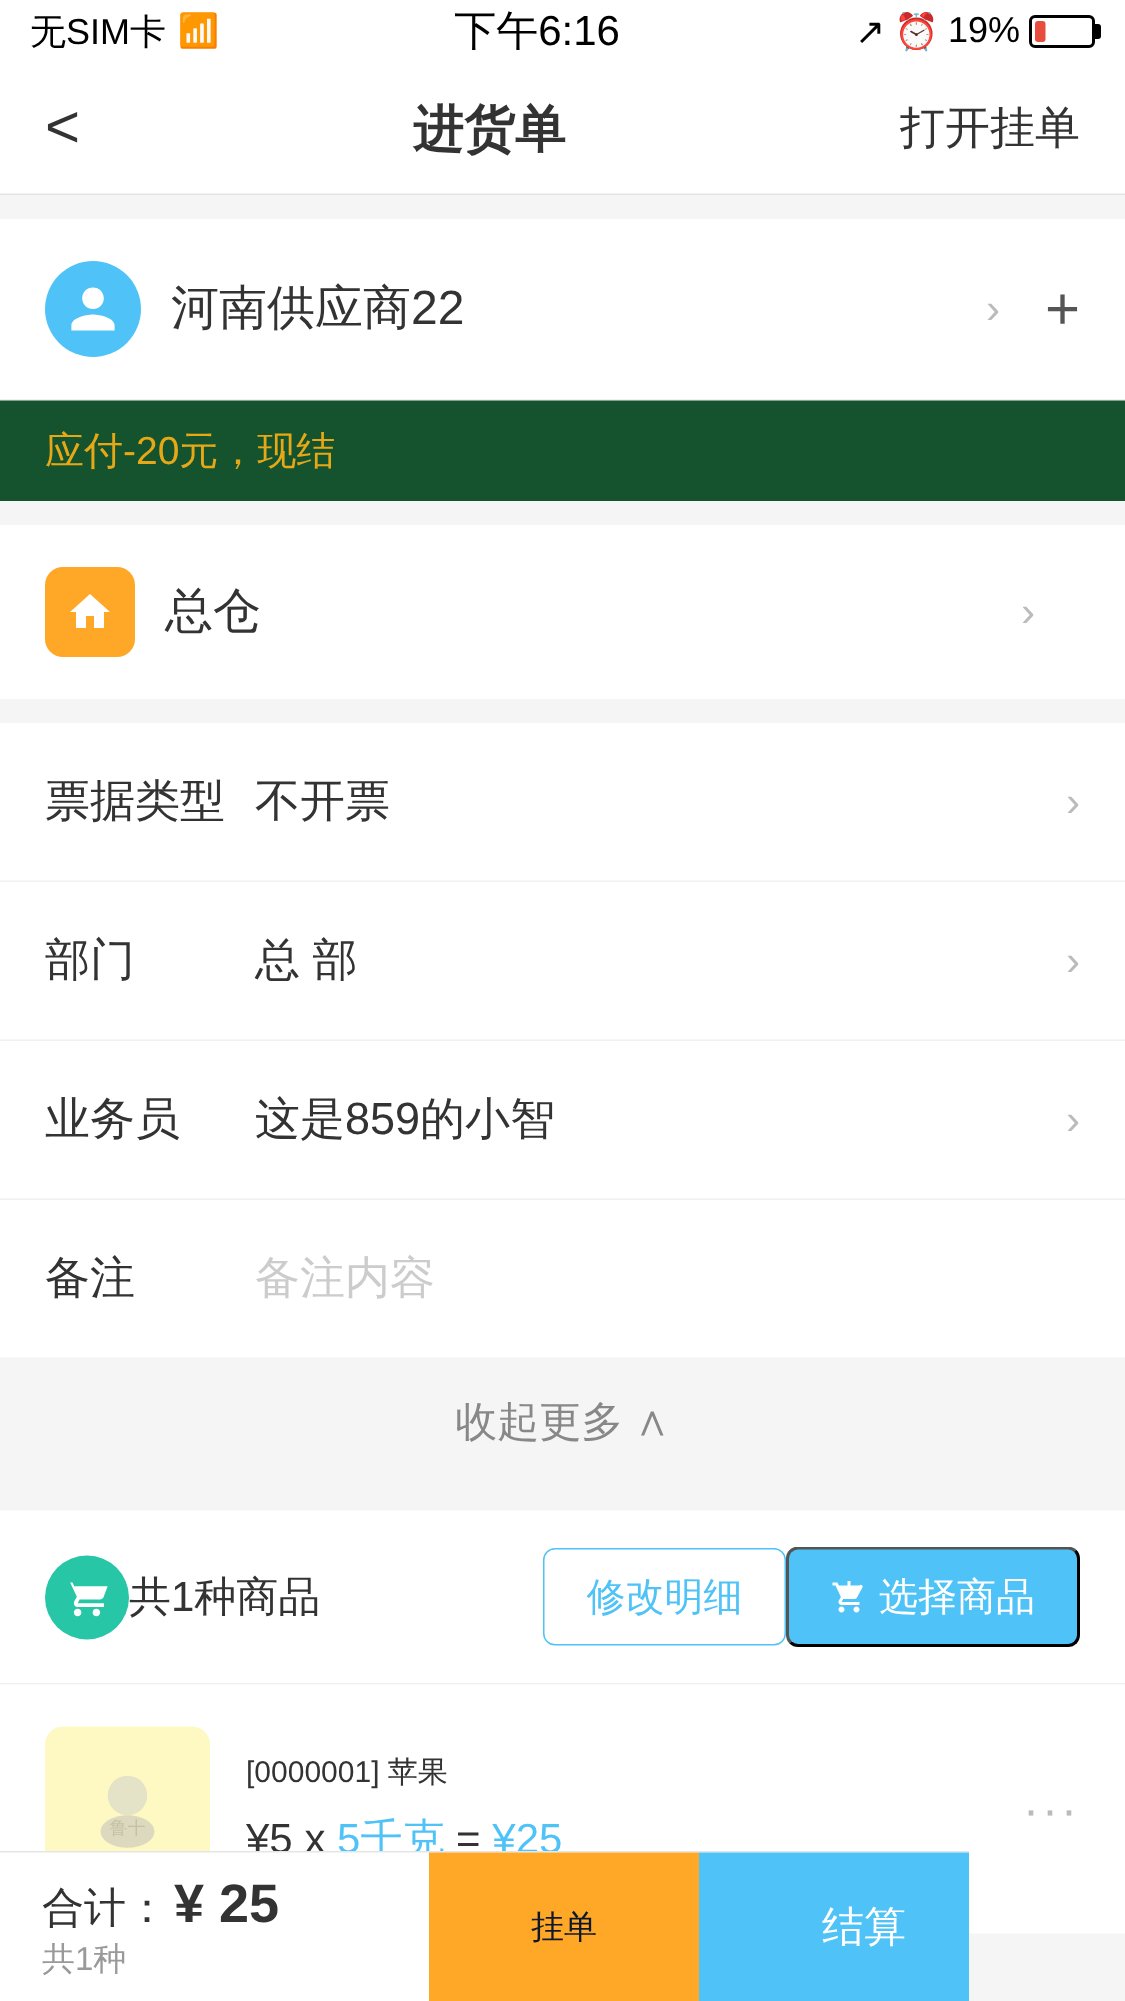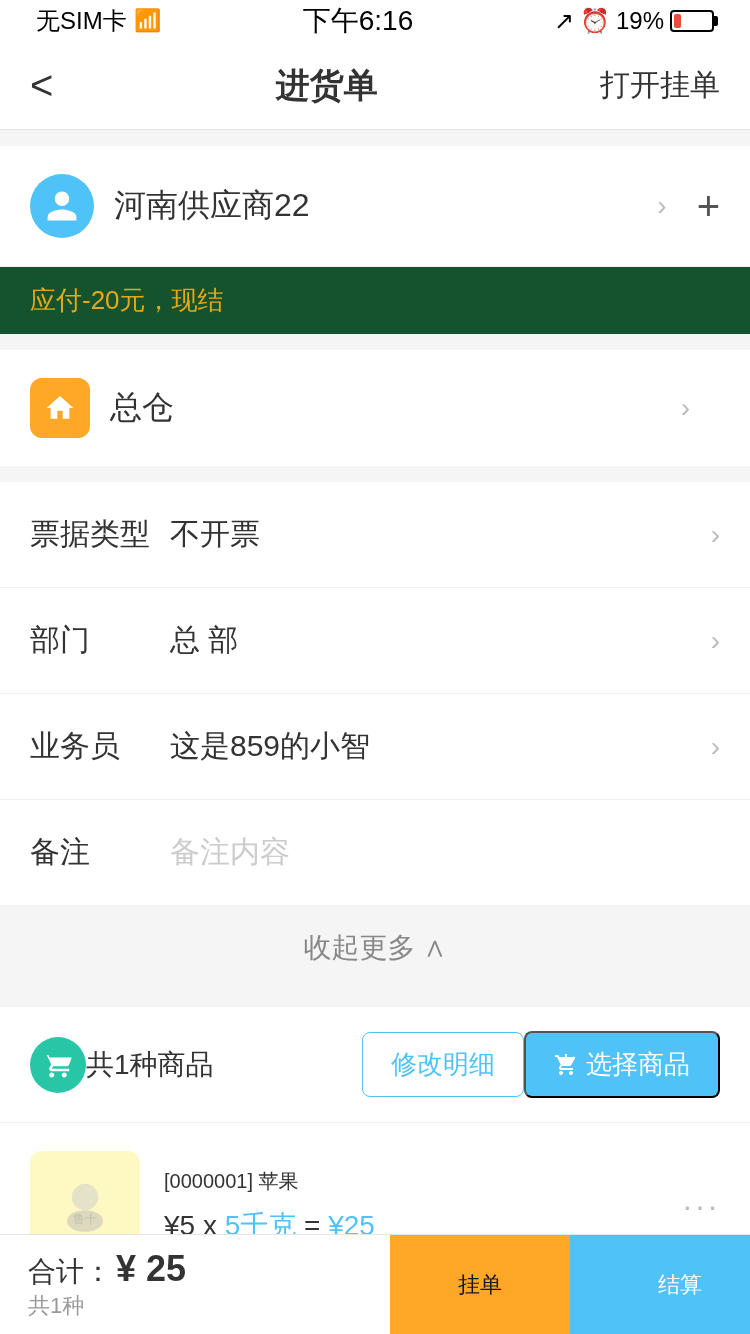--- a/index.html
+++ b/index.html
@@ -13,21 +13,21 @@
       font-size: 30px;
     }
 
     
     .status-bar {
       background: #fff;
       height: 42px;
       display: flex;
       align-items: center;
       justify-content: space-between;
-      padding: 0 36px;
+      padding: 0 20px;
       font-size: 24px;
       color: #000;
     }
     .status-left { display: flex; align-items: center; gap: 8px; }
     .status-center { font-size: 28px; font-weight: 500; }
     .status-right { display: flex; align-items: center; gap: 6px; font-size: 24px; }
     .battery-icon {
       width: 44px; height: 22px; border: 2px solid #000; border-radius: 4px; position: relative; display: inline-flex; align-items: center; padding: 2px;
     }
     .battery-icon::after { content: ''; width: 4px; height: 10px; background: #000; position: absolute; right: -6px; top: 50%; transform: translateY(-50%); border-radius: 0 2px 2px 0; }
@@ -168,21 +168,21 @@
     .product-info { flex: 1; }
     .product-name { font-size: 20px; color: #333; margin-bottom: 12px; }
     .product-price { font-size: 28px; color: #333; }
     .product-price .blue { color: #4fc3f7; }
     .product-more { color: #bbb; font-size: 32px; letter-spacing: 2px; }
 
     
     .bottom-bar {
       position: fixed;
       bottom: 0;
-      width: 750px;
+      width: 646px;
       height: 100px;
       background: #fff;
       display: flex;
       border-top: 1px solid #e5e5e5;
     }
     .total-section {
       flex: 1;
       display: flex;
       flex-direction: column;
       justify-content: center;
@@ -197,21 +197,21 @@
       color: #0f172a;
       font-size: 22px;
       display: flex; align-items: center; justify-content: center;
       cursor: pointer;
       border: none;
     }
     .btn-settle {
       width: 180px;
       background: #4fc3f7;
       color: #fff;
-      font-size: 22px;
+      font-size: 28px;
       display: flex; align-items: center; justify-content: center;
       cursor: pointer;
       border: none;
       padding-left: 40px;
     }
 
     .wifi-icon { font-size: 22px; }
   </style>
 </head>
 <body>

